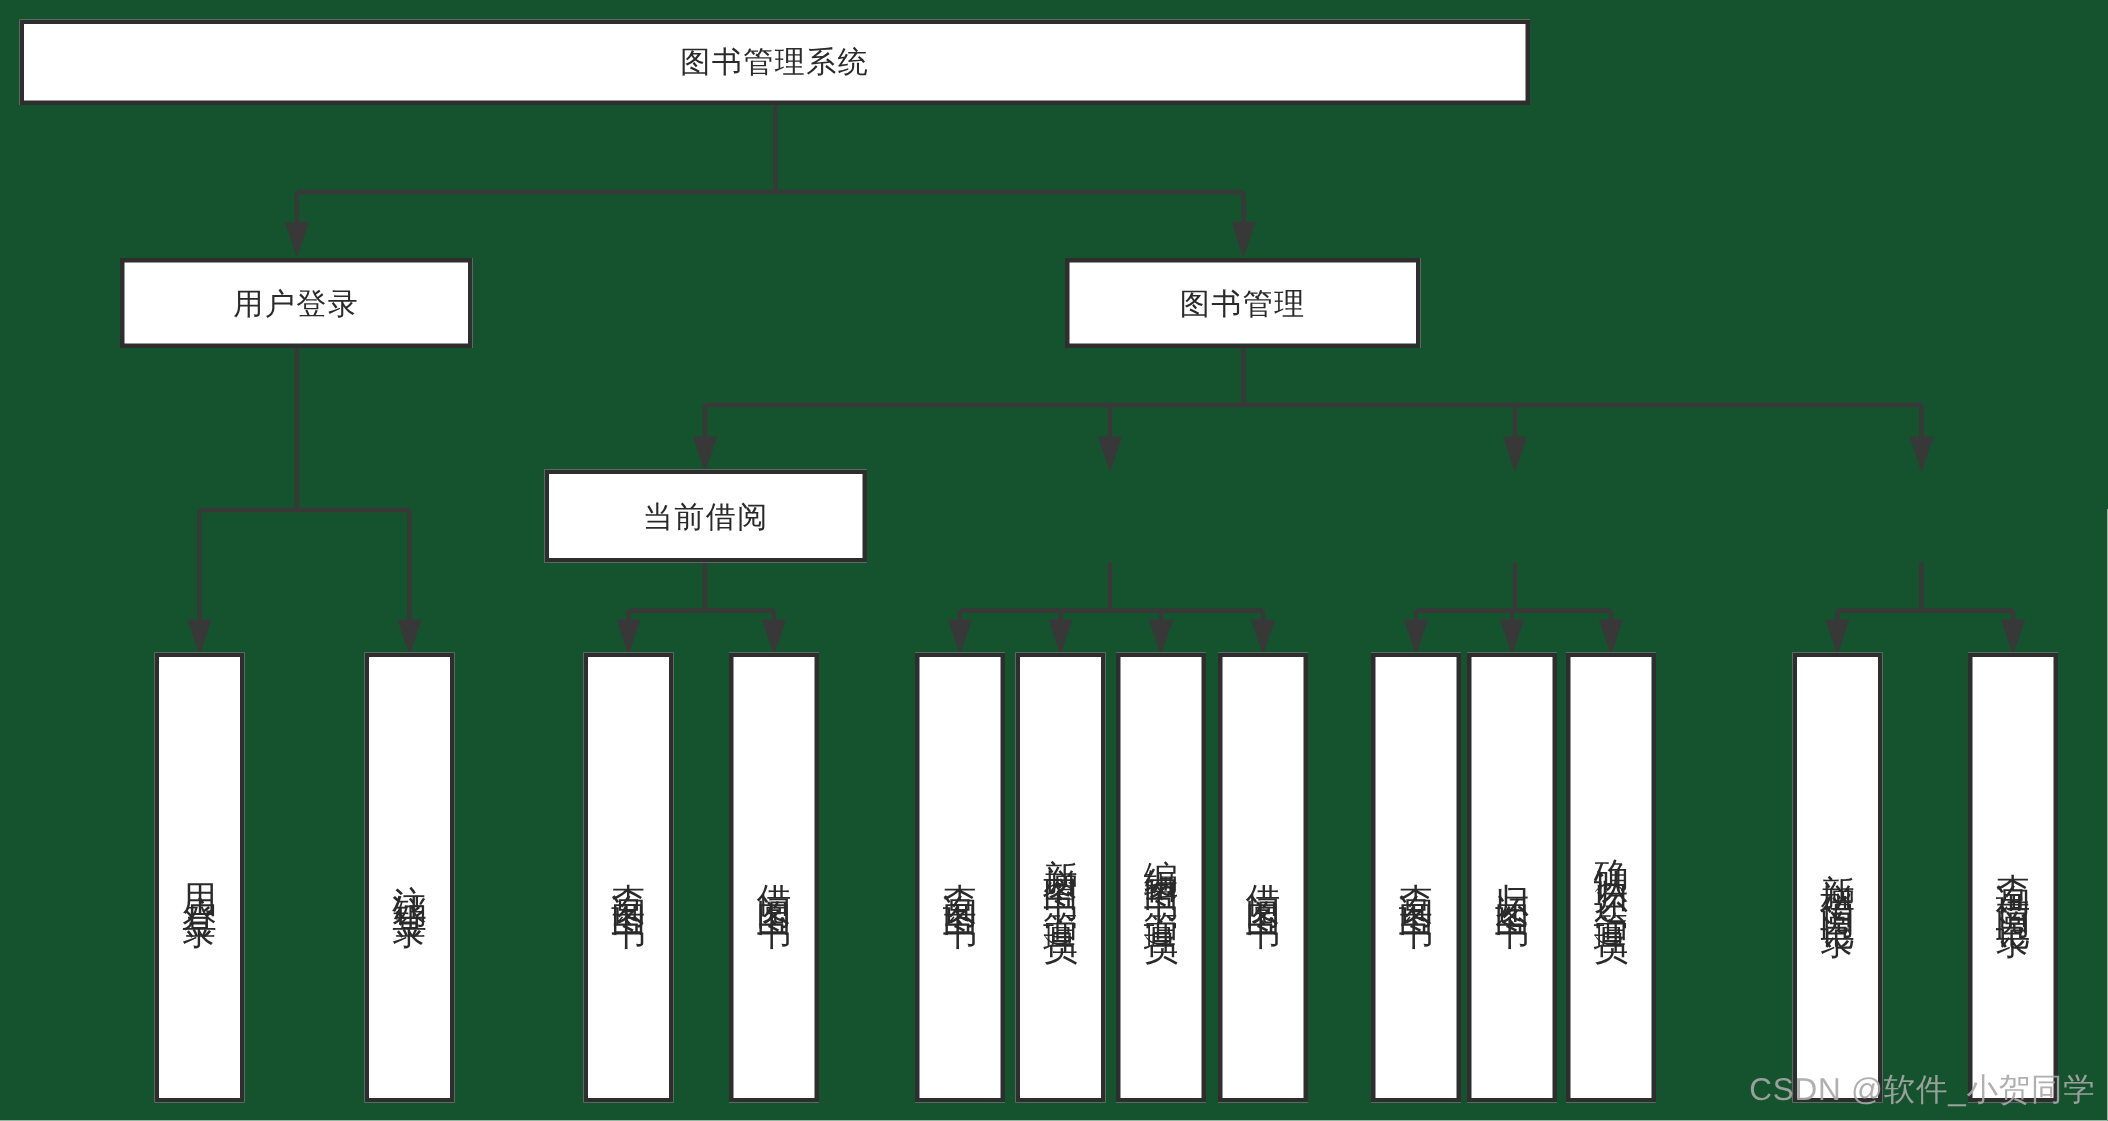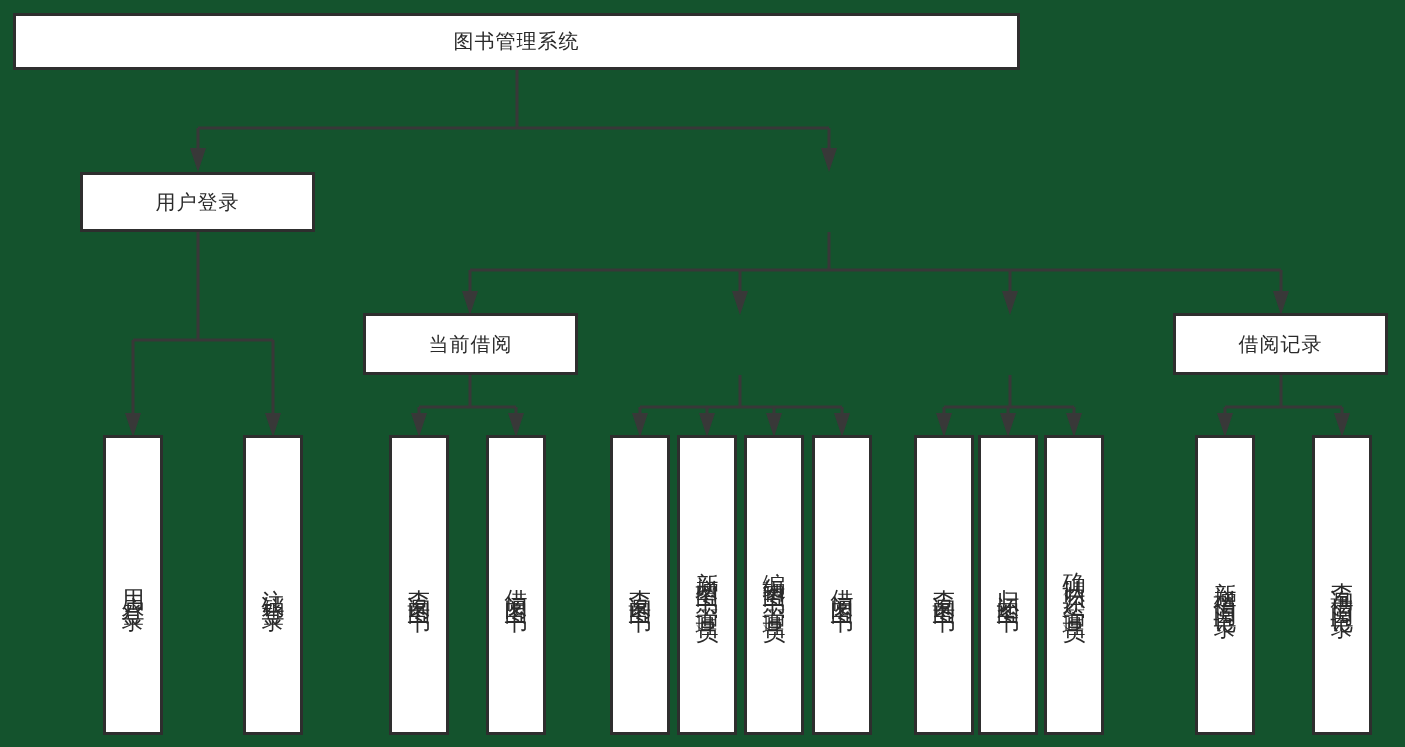--- a/index.html
+++ b/index.html
@@ -104,36 +104,37 @@
       <polygon points="1000,413 1016,413 1008,437"></polygon>
       <polygon points="1066,413 1082,413 1074,437"></polygon>
       <polygon points="1217,413 1233,413 1225,437"></polygon>
       <polygon points="1334,413 1350,413 1342,437"></polygon>
     </g>
   </svg>
 
   <div class="box h-box" style="left:13px; top:13px; width:1007px; height:57px">图书管理系统</div>
 
   <div class="box h-box" style="left:80px; top:172px; width:235px; height:60px">用户登录</div>
+  <div class="box h-box" style="left:710px; top:172px; width:237px; height:60px">图书管理</div>
 
   <div class="box h-box" style="left:363px; top:313px; width:215px; height:62px">当前借阅</div>
-  <div class="box h-box" style="left:1173px; top:313px; width:215px; height:62px">借阅记录</div>
 
   <div class="box v-box" style="left:103px; top:435px; width:60px; height:300px">用户登录</div>
   <div class="box v-box" style="left:243px; top:435px; width:60px; height:300px">注销登录</div>
 
   <div class="box v-box" style="left:389px; top:435px; width:60px; height:300px">查询图书</div>
   <div class="box v-box" style="left:486px; top:435px; width:60px; height:300px">借阅图书</div>
 
   <div class="box v-box" style="left:610px; top:435px; width:60px; height:300px">查询图书</div>
   <div class="box v-box" style="left:677px; top:435px; width:60px; height:300px">新增图书（管理员）</div>
   <div class="box v-box" style="left:744px; top:435px; width:60px; height:300px">编辑图书（管理员）</div>
   <div class="box v-box" style="left:812px; top:435px; width:60px; height:300px">借阅图书</div>
 
   <div class="box v-box" style="left:914px; top:435px; width:60px; height:300px">查询图书</div>
   <div class="box v-box" style="left:978px; top:435px; width:60px; height:300px">归还图书</div>
   <div class="box v-box" style="left:1044px; top:435px; width:60px; height:300px">确认归还（管理员）</div>
 
   <div class="box v-box" style="left:1195px; top:435px; width:60px; height:300px">新增借阅记录</div>
   <div class="box v-box" style="left:1312px; top:435px; width:60px; height:300px">查询借阅记录</div>
 
+  <div class="watermark">CSDN @软件_小贺同学</div>
 
 </div>
 
 </body></html>

